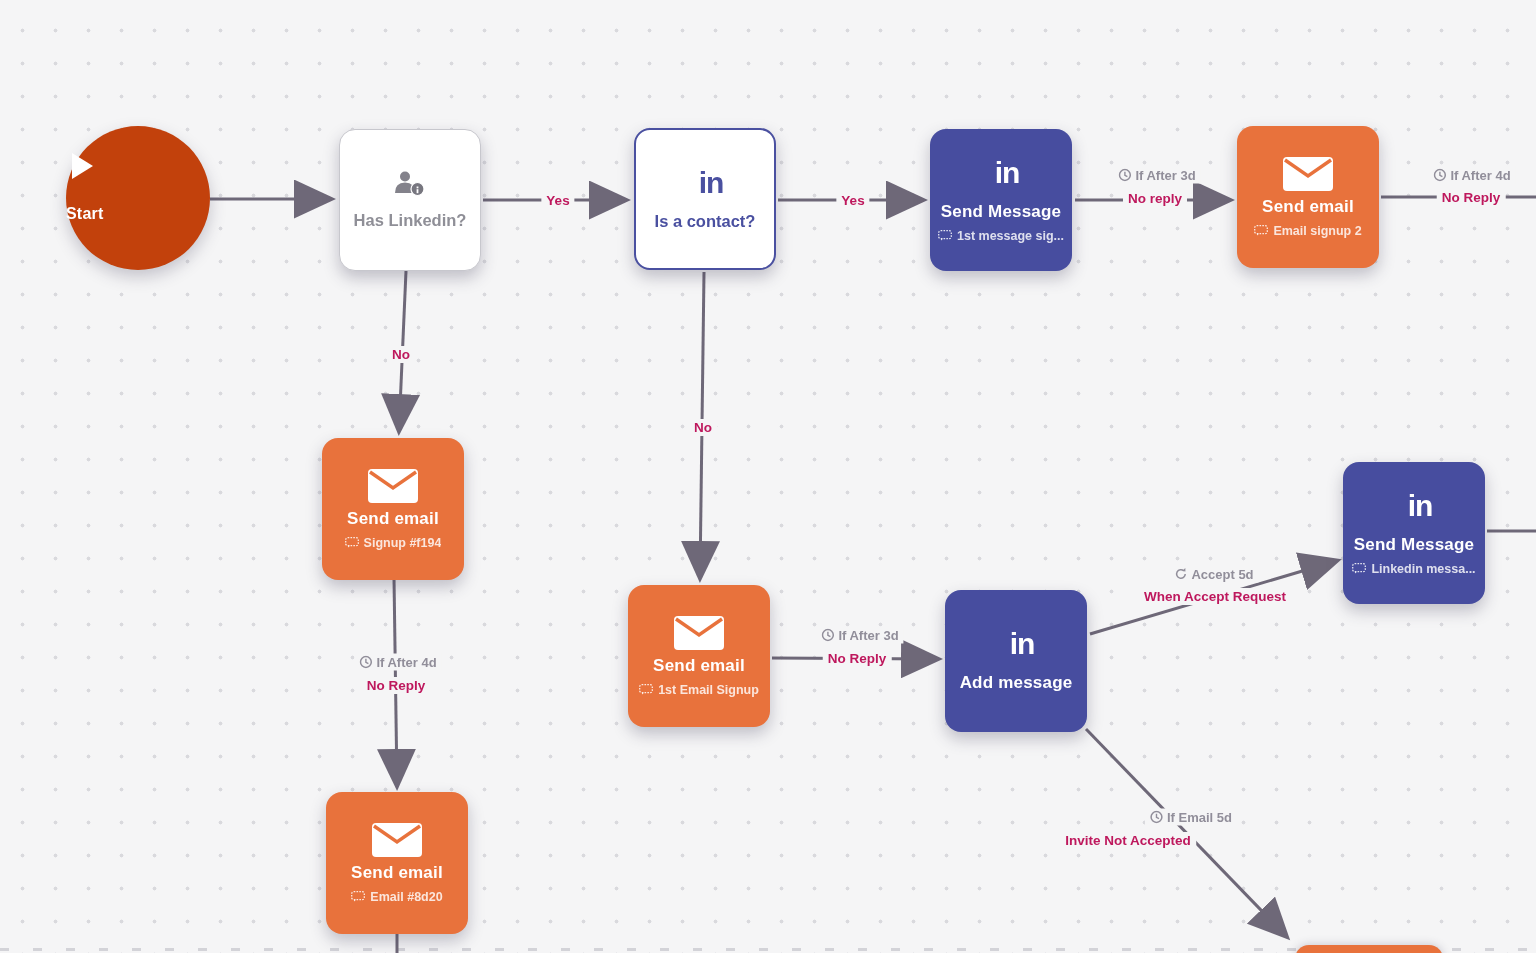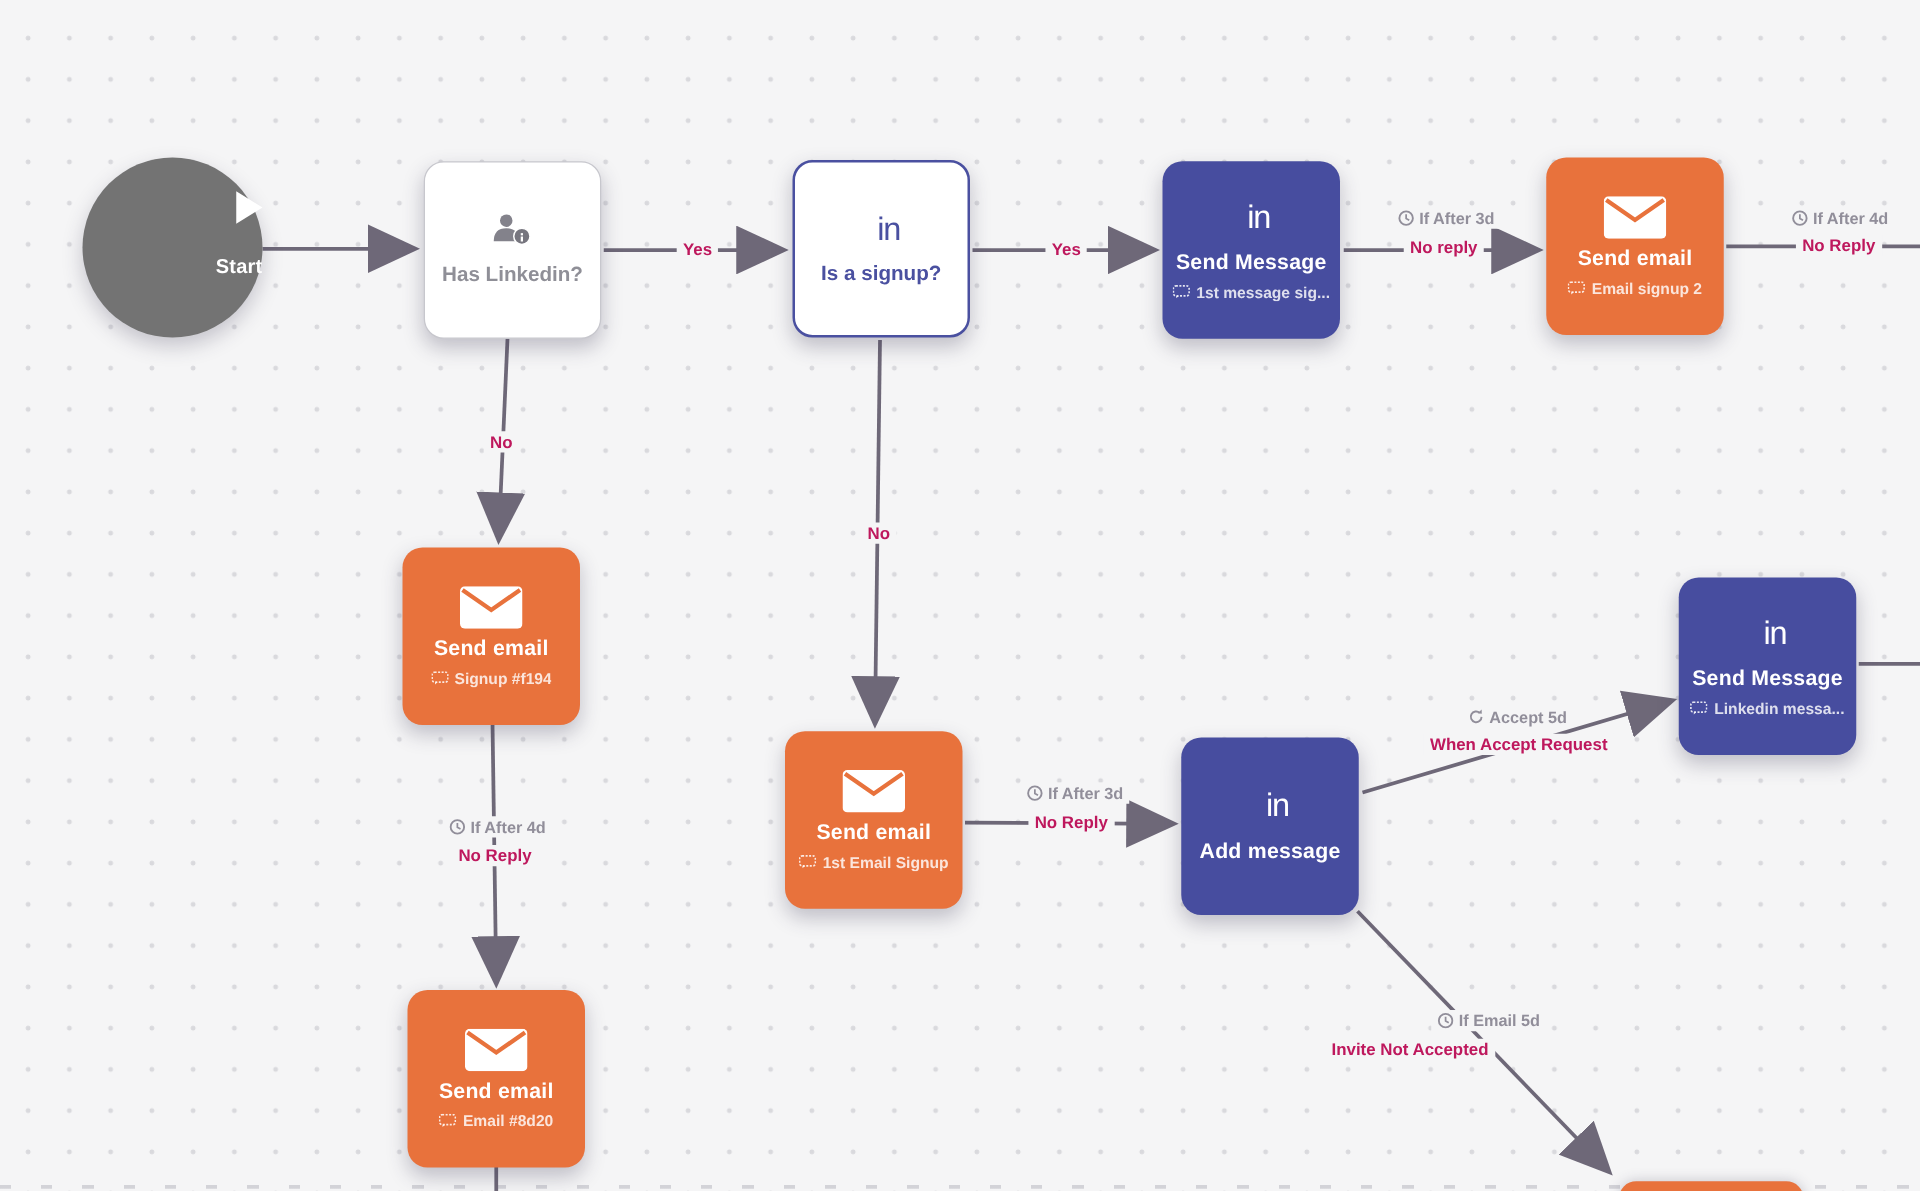--- a/index.html
+++ b/index.html
@@ -17,27 +17,27 @@
     position:absolute;z-index:2;width:142px;height:142px;border-radius:16px;
     display:flex;flex-direction:column;align-items:center;justify-content:center;
     box-shadow:0 7px 16px rgba(55,52,80,.28);box-sizing:border-box;text-align:center;cursor:pointer;
   }
   .node.orange{background:#e8723c;}
   .node.indigo{background:#474d9f;}
   .node.white{background:#ffffff;}
   .node-title{font-size:17px;font-weight:700;color:#fff;letter-spacing:.2px;}
   .node-sub{font-size:12.5px;font-weight:700;color:rgba(255,255,255,.82);margin-top:7px;
     display:flex;align-items:center;gap:5px;max-width:126px;white-space:nowrap;overflow:hidden;}
-  .in-logo{font-size:26px;font-weight:400;letter-spacing:-1px;line-height:1;margin-bottom:14px;margin-left:12px;}
+  .in-logo{font-size:30px;font-weight:700;letter-spacing:-1px;line-height:1;margin-bottom:14px;margin-left:12px;}
   .indigo .in-logo{color:#fff;}
   .cond-text{font-size:16.5px;font-weight:700;}
   #start-node{
     left:66px;top:126px;width:144px;height:144px;border-radius:50%;
-    background:#737373;z-index:2;position:absolute;display:flex;flex-direction:column;
-    align-items:flex-end;box-shadow:0 7px 16px rgba(55,52,80,.25);cursor:pointer;
+    background:#c2410c;z-index:2;position:absolute;display:flex;flex-direction:column;
+    align-items:flex-start;box-shadow:0 7px 16px rgba(55,52,80,.25);cursor:pointer;
   }
   .play-tri{width:0;height:0;border-left:21px solid #fff;border-top:13px solid rgba(0,0,0,0);
     border-bottom:13px solid rgba(0,0,0,0);margin-top:27px;margin-left:6px;}
   #start-node .node-title{margin-top:26px;font-size:16px;}
   .edge-label{position:absolute;z-index:3;transform:translate(-50%,-50%);white-space:nowrap;}
   .lbl-bold{font-size:13.5px;font-weight:700;color:#be185d;background:#f5f5f6;padding:1px 5px;}
   .lbl-gray{font-size:13px;font-weight:700;color:#918e9a;background:#f5f5f6;padding:1px 5px;
     display:inline-flex;align-items:center;gap:4px;}
   .mini-icon{flex:0 0 auto;}
   .envelope{margin-bottom:6px;}
@@ -83,21 +83,21 @@
     <path d="M2,22 Q2,11.5 12,11.5 Q22,11.5 22,22 Z" fill="#83828b"></path>
     <circle cx="24.5" cy="18" r="6.5" fill="#77767f" stroke="#fff" stroke-width="1.2"></circle>
     <rect x="23.6" y="15.5" width="1.8" height="1.8" fill="#fff"></rect>
     <rect x="23.6" y="18.2" width="1.8" height="4" fill="#fff"></rect>
   </svg>
   <div class="cond-text" style="color:#8f8f97;">Has Linkedin?</div>
 </div>
 
 <div class="node white" style="left:634px;top:128px;border:2px solid #4a50a0;">
   <div class="in-logo" style="color:#4a50a0;">in</div>
-  <div class="cond-text" style="color:#4a50a0;">Is a signup?</div>
+  <div class="cond-text" style="color:#4a50a0;">Is a contact?</div>
 </div>
 
 <div class="node indigo" style="left:930px;top:129px;">
   <div class="in-logo">in</div>
   <div class="node-title">Send Message</div>
   <div class="node-sub">
     <svg class="mini-icon" width="14" height="11" viewBox="0 0 14 11">
       <rect x="0.7" y="0.7" width="12.6" height="8" rx="2" fill="none" stroke="rgba(255,255,255,.85)" stroke-width="1.3" stroke-dasharray="1.6 1.2"></rect>
       <path d="M3,10.5 L5,8.7 L3,8.7 Z" fill="rgba(255,255,255,.85)"></path>
     </svg>

